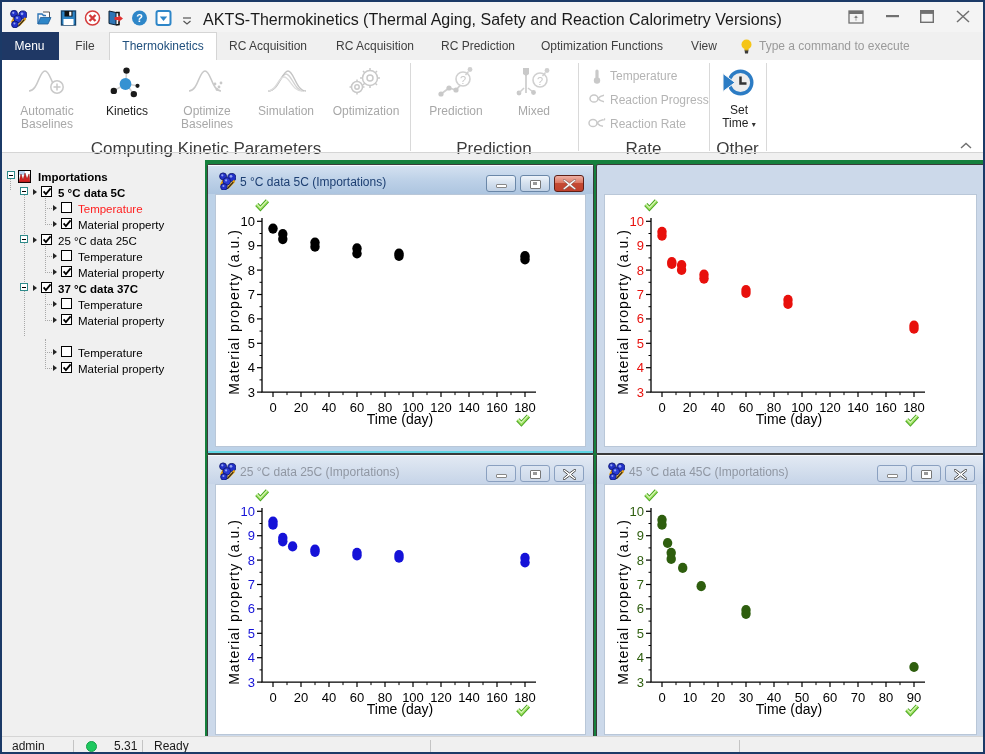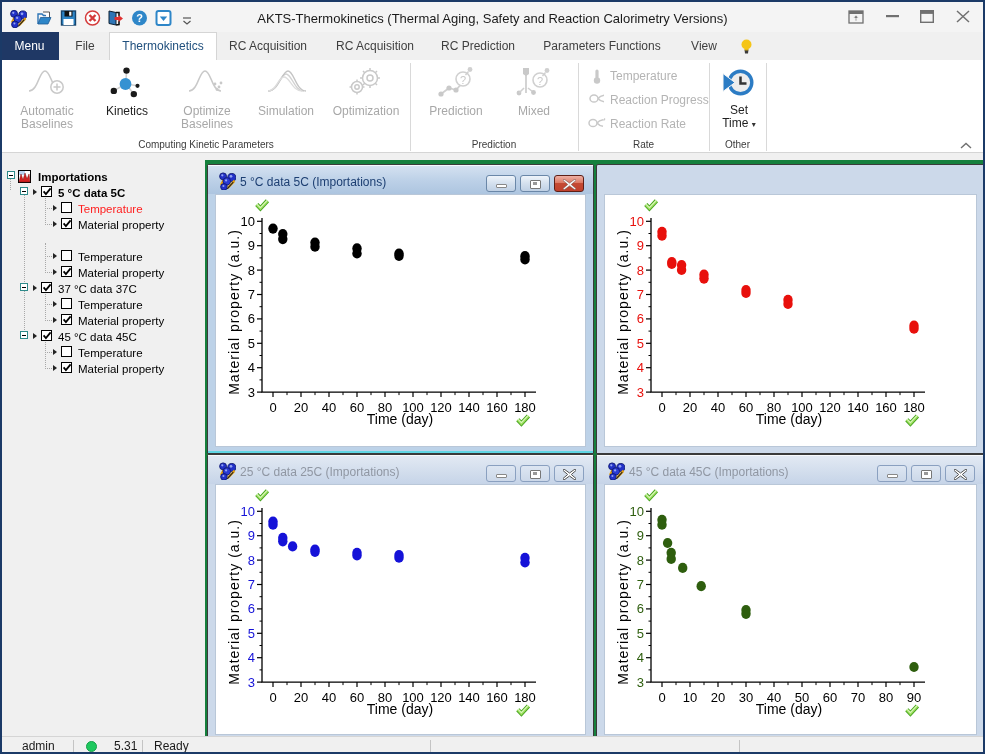--- a/index.html
+++ b/index.html
@@ -1,29 +1,29 @@
 <!DOCTYPE html>
 <html><head><meta charset="utf-8"><style>
 *{margin:0;padding:0;box-sizing:border-box}
 html,body{width:985px;height:754px;overflow:hidden;font-family:"Liberation Sans",sans-serif}
 #app{position:relative;width:985px;height:754px;background:#f0f0f0;border:2px solid #1b3a67;overflow:hidden}
 #titlebar{position:absolute;left:0;top:0;width:981px;height:30px;background:#f4f4f4}
 .qat{position:absolute;top:6px;height:20px}
-#apptitle{position:absolute;top:9px;left:0;width:981px;text-align:center;font-size:13px;color:#1a1a1a}
+#apptitle{position:absolute;top:9px;left:0;width:981px;text-align:center;font-size:16px;color:#1a1a1a}
 .winbtn{position:absolute;top:8px;color:#707070}
 #tabrow{position:absolute;left:0;top:30px;width:981px;height:28px;background:#f0f0f0}
 .tab{position:absolute;top:0;height:28px;line-height:28px;font-size:12px;color:#3f3f3f;text-align:center}
 #menutab{position:absolute;left:-2px;top:0;width:59px;height:28px;background:#1f3865;color:#fff;font-size:12px;text-align:center;line-height:28px}
 #activetab{position:absolute;top:0;height:28px;background:#fff;border:1px solid #d5d5d5;border-bottom:none;color:#21507e;font-size:12px;text-align:center;line-height:27px}
 #cmdhint{position:absolute;top:0;height:28px;line-height:28px;font-size:12px;color:#9a9a9a}
 #ribbon{position:absolute;left:0;top:58px;width:981px;height:92px;background:#fff}
 .rsep{position:absolute;top:3px;height:88px;width:1px;background:#d9d9d9}
 .rlabel{position:absolute;top:45px;width:90px;text-align:center;font-size:12px;color:#a8a8a8;line-height:13px}
 .rlabel.on{color:#1f1f1f}
-.gcap{position:absolute;top:79px;font-size:10px;color:#3c3c3c;text-align:center}
+.gcap{position:absolute;top:79px;font-size:17px;color:#3c3c3c;text-align:center}
 .smalllbl{position:absolute;font-size:12px;color:#b4b4b4}
 #ribline{position:absolute;left:0;top:150px;width:981px;height:1px;background:#d5d5d5}
 #main{position:absolute;left:0;top:158px;width:981px;height:583px;background:#15803d}
 #tree{position:absolute;left:0;top:0px;width:203px;height:580px;background:#f0f0f0;font-size:11.5px;color:#000}
 .trow{position:absolute;height:16px;line-height:16px;white-space:nowrap}
 .tbox{position:absolute;width:8px;height:8px;background:#fff;border:1px solid #2e8a8a}
 .tbox:after{content:"";position:absolute;left:1px;top:2.6px;width:4px;height:1px;background:#000}
 .arr{position:absolute;width:0;height:0;border-left:4px solid #222;border-top:3px solid transparent;border-bottom:3px solid transparent}
 .cb{position:absolute;width:11px;height:11px;background:#fff;border:1.5px solid #000}
 .statusbar-sep{position:absolute;top:3px;width:1px;height:12px;background:#c4c4c4}
@@ -115,28 +115,29 @@
 <path d="M1.5,0.5 L7,5 L12.5,0.5 M1.5,12.5 L7,8 L12.5,12.5 M1,1.5 L5.8,6.5 L1,11.5 M13,1.5 L8.2,6.5 L13,11.5" stroke="#707070" stroke-width="0" fill="none"></path>
 <path d="M1,1 L13,12 M13,1 L1,12" stroke="#707070" stroke-width="1.5" fill="none"></path>
 </svg>
 </div>
 <div id="tabrow">
 <div id="menutab">Menu</div>
 <div class="tab" style="left:60px;width:46px">File</div>
 <div class="tab" style="left:218px;width:96px">RC Acquisition</div>
 <div class="tab" style="left:324px;width:98px">RC Acquisition</div>
 <div class="tab" style="left:432px;width:88px">RC Prediction</div>
-<div class="tab" style="left:530px;width:140px">Parameters Functions</div>
+<div class="tab" style="left:530px;width:140px">Optimization Functions</div>
 <div class="tab" style="left:680px;width:44px">View</div>
 <div id="activetab" style="left:107px;width:108px">Thermokinetics</div>
 <svg style="position:absolute;left:738px;top:7px" width="13" height="16" viewBox="0 0 13 16">
 <circle cx="6.5" cy="5.5" r="5" fill="#f5c518"></circle>
 <path d="M4.5,10.5 L8.5,10.5 L8,14.5 L5,14.5 Z" fill="#3a3a3a"></path>
 <rect x="4.7" y="10" width="3.6" height="1.4" fill="#e8b80e"></rect>
 </svg>
+<div id="cmdhint" style="left:757px">Type a command to execute</div>
 </div>
 <div id="ribbon">
 <svg style="position:absolute;left:26px;top:8px" width="42" height="26" viewBox="0 0 42 26">
 <path d="M1,23 C10,23 11,3 17,3 C23,3 24,23 33,23" fill="none" stroke="#c9c9c9" stroke-width="1.6"></path>
 <circle cx="29" cy="19" r="6.2" fill="#fff" stroke="#c9c9c9" stroke-width="1.5"></circle>
 <path d="M29,15.5 L29,22.5 M25.5,19 L32.5,19" stroke="#c9c9c9" stroke-width="1.5"></path>
 </svg>
 <div class="rlabel" style="left:0px">Automatic<br>Baselines</div>
 <svg style="position:absolute;left:105px;top:6px" width="40" height="34" viewBox="0 0 40 34">
 <path d="M19,17 L19.5,4.3 M18.5,18 L6.8,24.9 M19,18 L30.5,19.8 M19,18 L26.8,28.1" stroke="#d0d0d0" stroke-width="1.6"></path>
@@ -271,63 +272,63 @@
           <span style="position:absolute;left:76px;top:1px;font-weight:normal;color:#ff2020">Temperature</span>
         </div>
 <div class="trow" style="left:0;top:56px;width:203px">
           <span class="arr" style="left:51px;top:5px"></span>
           <span class="cb" style="left:59px;top:2px"></span>
           <svg style="position:absolute;left:60px;top:3px" width="10" height="10" viewBox="0 0 10 10">
             <path d="M1.6,4.4 L3.9,7 L8.6,1.4" fill="none" stroke="#000" stroke-width="1.8"></path>
           </svg>
           <span style="position:absolute;left:76px;top:1px;font-weight:normal;color:#000">Material property</span>
         </div>
+<div class="trow" style="left:0;top:72px;width:203px">
+          <span class="tbox" style="left:18px;top:3px"></span>
+          <span class="arr" style="left:31px;top:5px"></span>
+          <span class="cb" style="left:39px;top:2px"></span>
+          <svg style="position:absolute;left:40px;top:3px" width="10" height="10" viewBox="0 0 10 10">
+            <path d="M1.6,4.4 L3.9,7 L8.6,1.4" fill="none" stroke="#000" stroke-width="1.8"></path>
+          </svg>
+          <span style="position:absolute;left:56px;top:1px;font-weight:normal;color:#000">25 °C data 25C</span>
+        </div>
 <div class="trow" style="left:0;top:88px;width:203px">
           <span class="arr" style="left:51px;top:5px"></span>
           <span class="cb" style="left:59px;top:2px"></span>
           <span style="position:absolute;left:76px;top:1px;font-weight:normal;color:#000">Temperature</span>
         </div>
 <div class="trow" style="left:0;top:104px;width:203px">
           <span class="arr" style="left:51px;top:5px"></span>
           <span class="cb" style="left:59px;top:2px"></span>
           <svg style="position:absolute;left:60px;top:3px" width="10" height="10" viewBox="0 0 10 10">
             <path d="M1.6,4.4 L3.9,7 L8.6,1.4" fill="none" stroke="#000" stroke-width="1.8"></path>
           </svg>
           <span style="position:absolute;left:76px;top:1px;font-weight:normal;color:#000">Material property</span>
         </div>
 <div class="trow" style="left:0;top:120px;width:203px">
           <span class="tbox" style="left:18px;top:3px"></span>
           <span class="arr" style="left:31px;top:5px"></span>
           <span class="cb" style="left:39px;top:2px"></span>
           <svg style="position:absolute;left:40px;top:3px" width="10" height="10" viewBox="0 0 10 10">
             <path d="M1.6,4.4 L3.9,7 L8.6,1.4" fill="none" stroke="#000" stroke-width="1.8"></path>
           </svg>
-          <span style="position:absolute;left:56px;top:1px;font-weight:normal;color:#000">37 °C data 37C</span>
+          <span style="position:absolute;left:56px;top:1px;font-weight:bold;color:#000">37 °C data 37C</span>
         </div>
 <div class="trow" style="left:0;top:136px;width:203px">
           <span class="arr" style="left:51px;top:5px"></span>
           <span class="cb" style="left:59px;top:2px"></span>
           <span style="position:absolute;left:76px;top:1px;font-weight:normal;color:#000">Temperature</span>
         </div>
 <div class="trow" style="left:0;top:152px;width:203px">
           <span class="arr" style="left:51px;top:5px"></span>
           <span class="cb" style="left:59px;top:2px"></span>
           <svg style="position:absolute;left:60px;top:3px" width="10" height="10" viewBox="0 0 10 10">
             <path d="M1.6,4.4 L3.9,7 L8.6,1.4" fill="none" stroke="#000" stroke-width="1.8"></path>
           </svg>
           <span style="position:absolute;left:76px;top:1px;font-weight:normal;color:#000">Material property</span>
-        </div>
-<div class="trow" style="left:0;top:168px;width:203px">
-          <span class="tbox" style="left:18px;top:3px"></span>
-          <span class="arr" style="left:31px;top:5px"></span>
-          <span class="cb" style="left:39px;top:2px"></span>
-          <svg style="position:absolute;left:40px;top:3px" width="10" height="10" viewBox="0 0 10 10">
-            <path d="M1.6,4.4 L3.9,7 L8.6,1.4" fill="none" stroke="#000" stroke-width="1.8"></path>
-          </svg>
-          <span style="position:absolute;left:56px;top:1px;font-weight:normal;color:#000">45 °C data 45C</span>
         </div>
 <div class="trow" style="left:0;top:184px;width:203px">
           <span class="arr" style="left:51px;top:5px"></span>
           <span class="cb" style="left:59px;top:2px"></span>
           <span style="position:absolute;left:76px;top:1px;font-weight:normal;color:#000">Temperature</span>
         </div>
 <div class="trow" style="left:0;top:200px;width:203px">
           <span class="arr" style="left:51px;top:5px"></span>
           <span class="cb" style="left:59px;top:2px"></span>
           <svg style="position:absolute;left:60px;top:3px" width="10" height="10" viewBox="0 0 10 10">
@@ -705,21 +706,21 @@
             <ellipse cx="78.7" cy="83.9" rx="4.7" ry="5.1" fill="#2e5e0e"></ellipse>
             <ellipse cx="97.2" cy="102.2" rx="4.7" ry="5.1" fill="#2e5e0e"></ellipse>
             <ellipse cx="142" cy="126.1" rx="4.7" ry="5.1" fill="#2e5e0e"></ellipse>
             <ellipse cx="142" cy="129.8" rx="4.7" ry="5.1" fill="#2e5e0e"></ellipse>
             <ellipse cx="310" cy="183" rx="4.7" ry="5.1" fill="#2e5e0e"></ellipse>
           </svg>
         </div>
       </div>
 </div>
 <div id="statusbar">
-<span style="position:absolute;left:20px;top:2px">admin</span>
+<span style="position:absolute;left:10px;top:2px">admin</span>
 <span class="statusbar-sep" style="left:71px"></span>
 <span style="position:absolute;left:84px;top:4px;width:11px;height:11px;border-radius:50%;background:#1ec85e;border:1px solid #14a04a"></span>
 <span style="position:absolute;left:112px;top:2px">5.31</span>
 <span class="statusbar-sep" style="left:140px"></span>
 <span style="position:absolute;left:152px;top:2px">Ready</span>
 <span class="statusbar-sep" style="left:428px"></span>
 <span class="statusbar-sep" style="left:737px"></span>
 </div>
 </div>
 </body></html>

